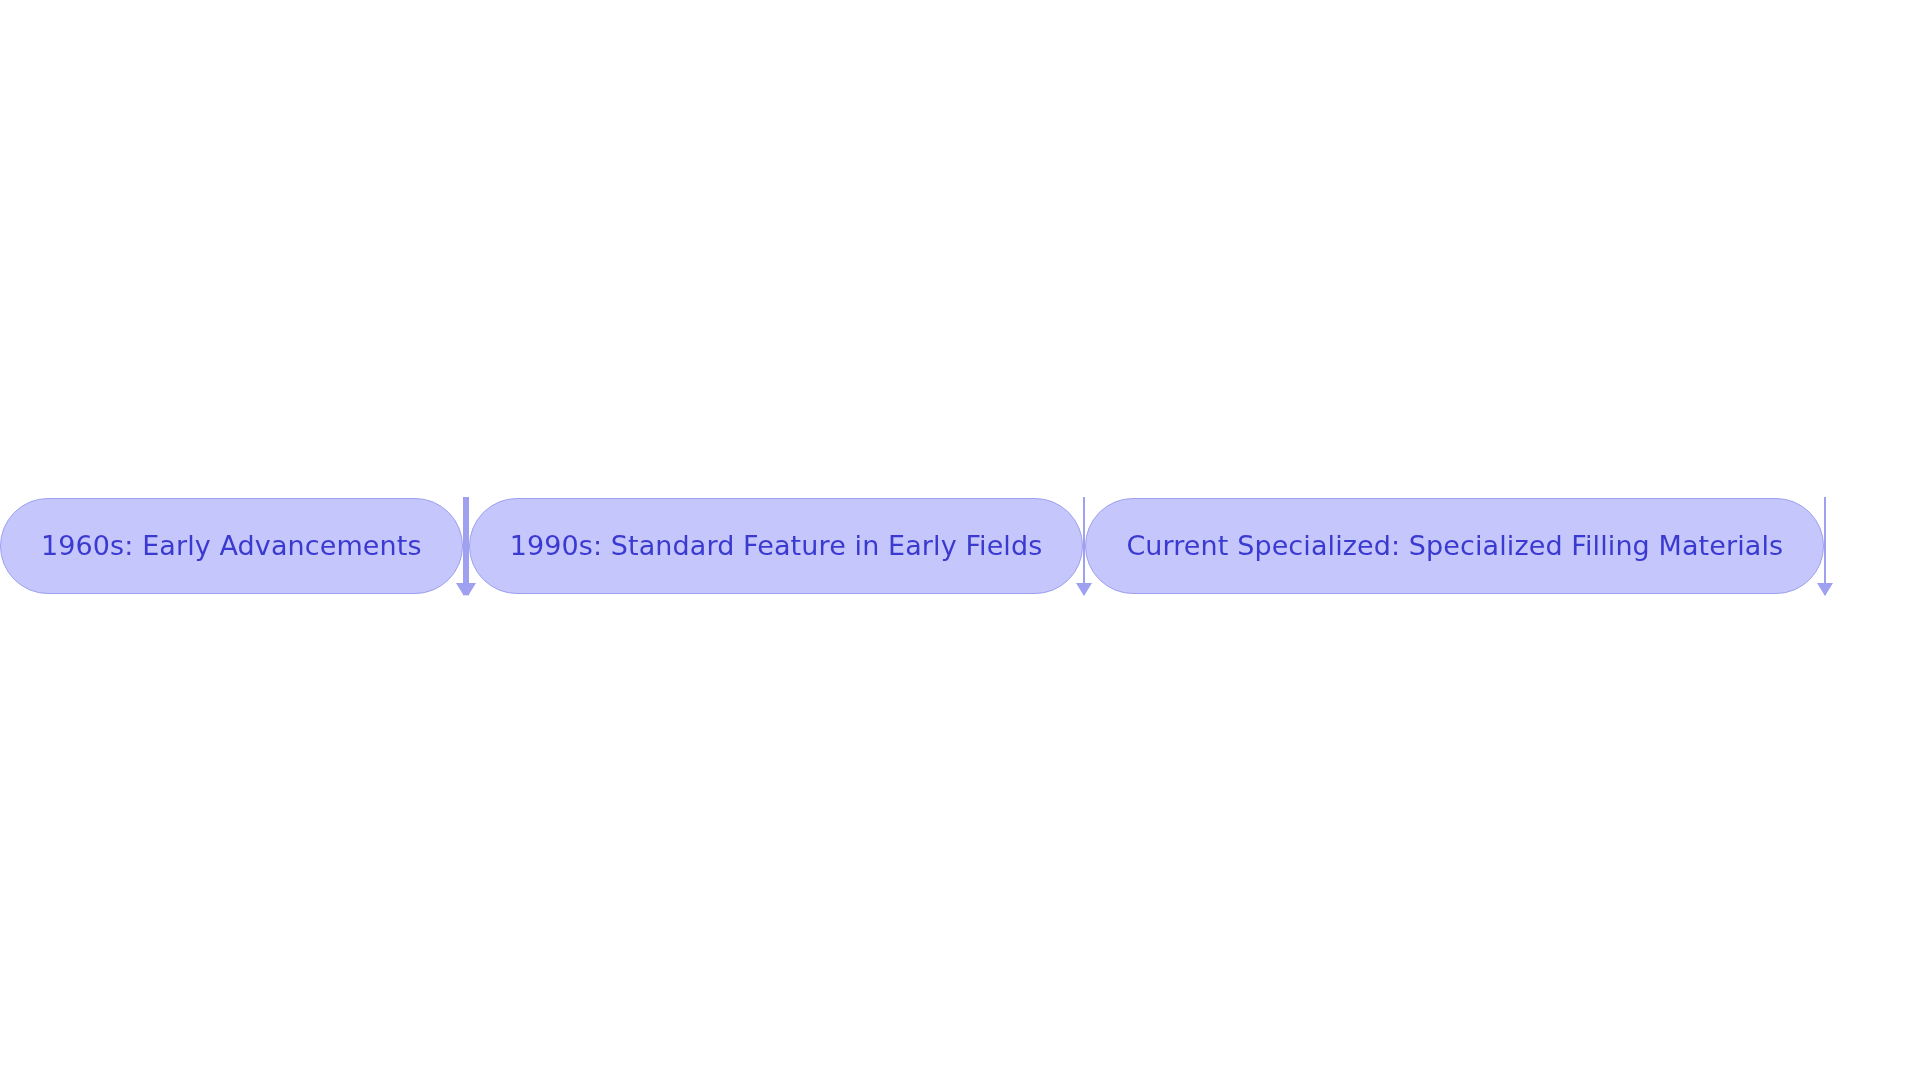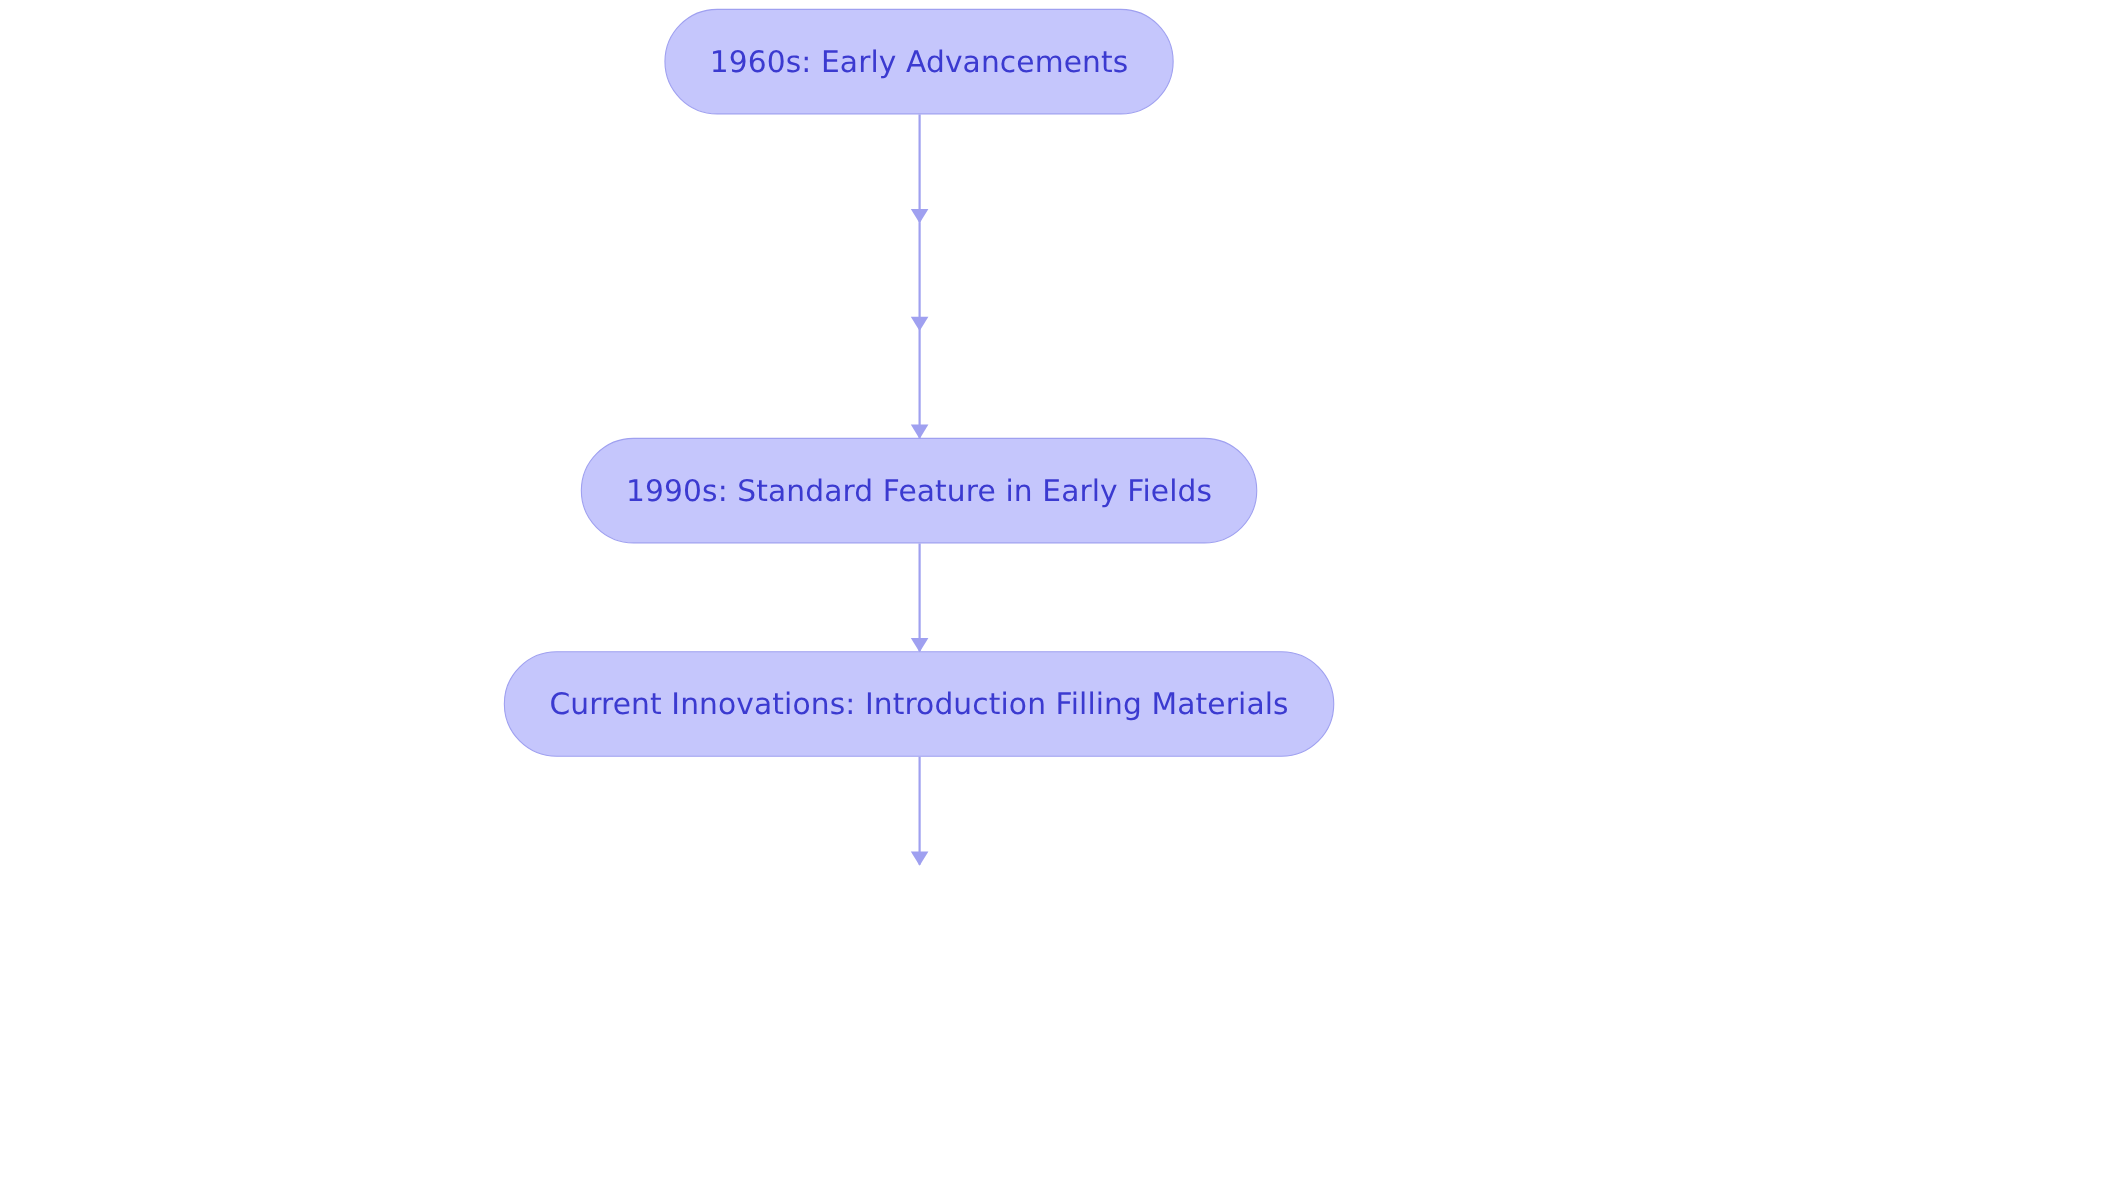--- a/index.html
+++ b/index.html
@@ -10,26 +10,25 @@
   body {
     width: 1920px;
     height: 1083px;
     font-family: "DejaVu Sans", sans-serif;
     overflow: hidden;
   }
   .flowchart {
     width: 1649px;
     height: 1083px;
     display: flex;
-    flex-direction: column;
+    flex-direction: row;
     align-items: center;
     justify-content: flex-start;
     box-sizing: border-box;
     padding-top: 8px;
-    margin-left: 11px;
   }
   .node {
     background: #c5c6fc;
     border: 1.5px solid #9fa0f0;
     border-radius: 48px;
     color: #3b3ad0;
     display: flex;
     align-items: center;
     justify-content: center;
     box-sizing: border-box;
@@ -93,21 +92,21 @@
   <div class="node">
     <span>1990s: Standard Feature in Early Fields</span>
   </div>
 
   <div class="connector">
     <div class="line"></div>
     <div class="arrow"></div>
   </div>
 
   <div class="node">
-    <span>Current Innovations: Introduction Filling Materials</span>
+    <span>Current Specialized: Specialized Filling Materials</span>
   </div>
 
   <div class="connector">
     <div class="line"></div>
     <div class="arrow"></div>
   </div>
 
 
 </div>
 

